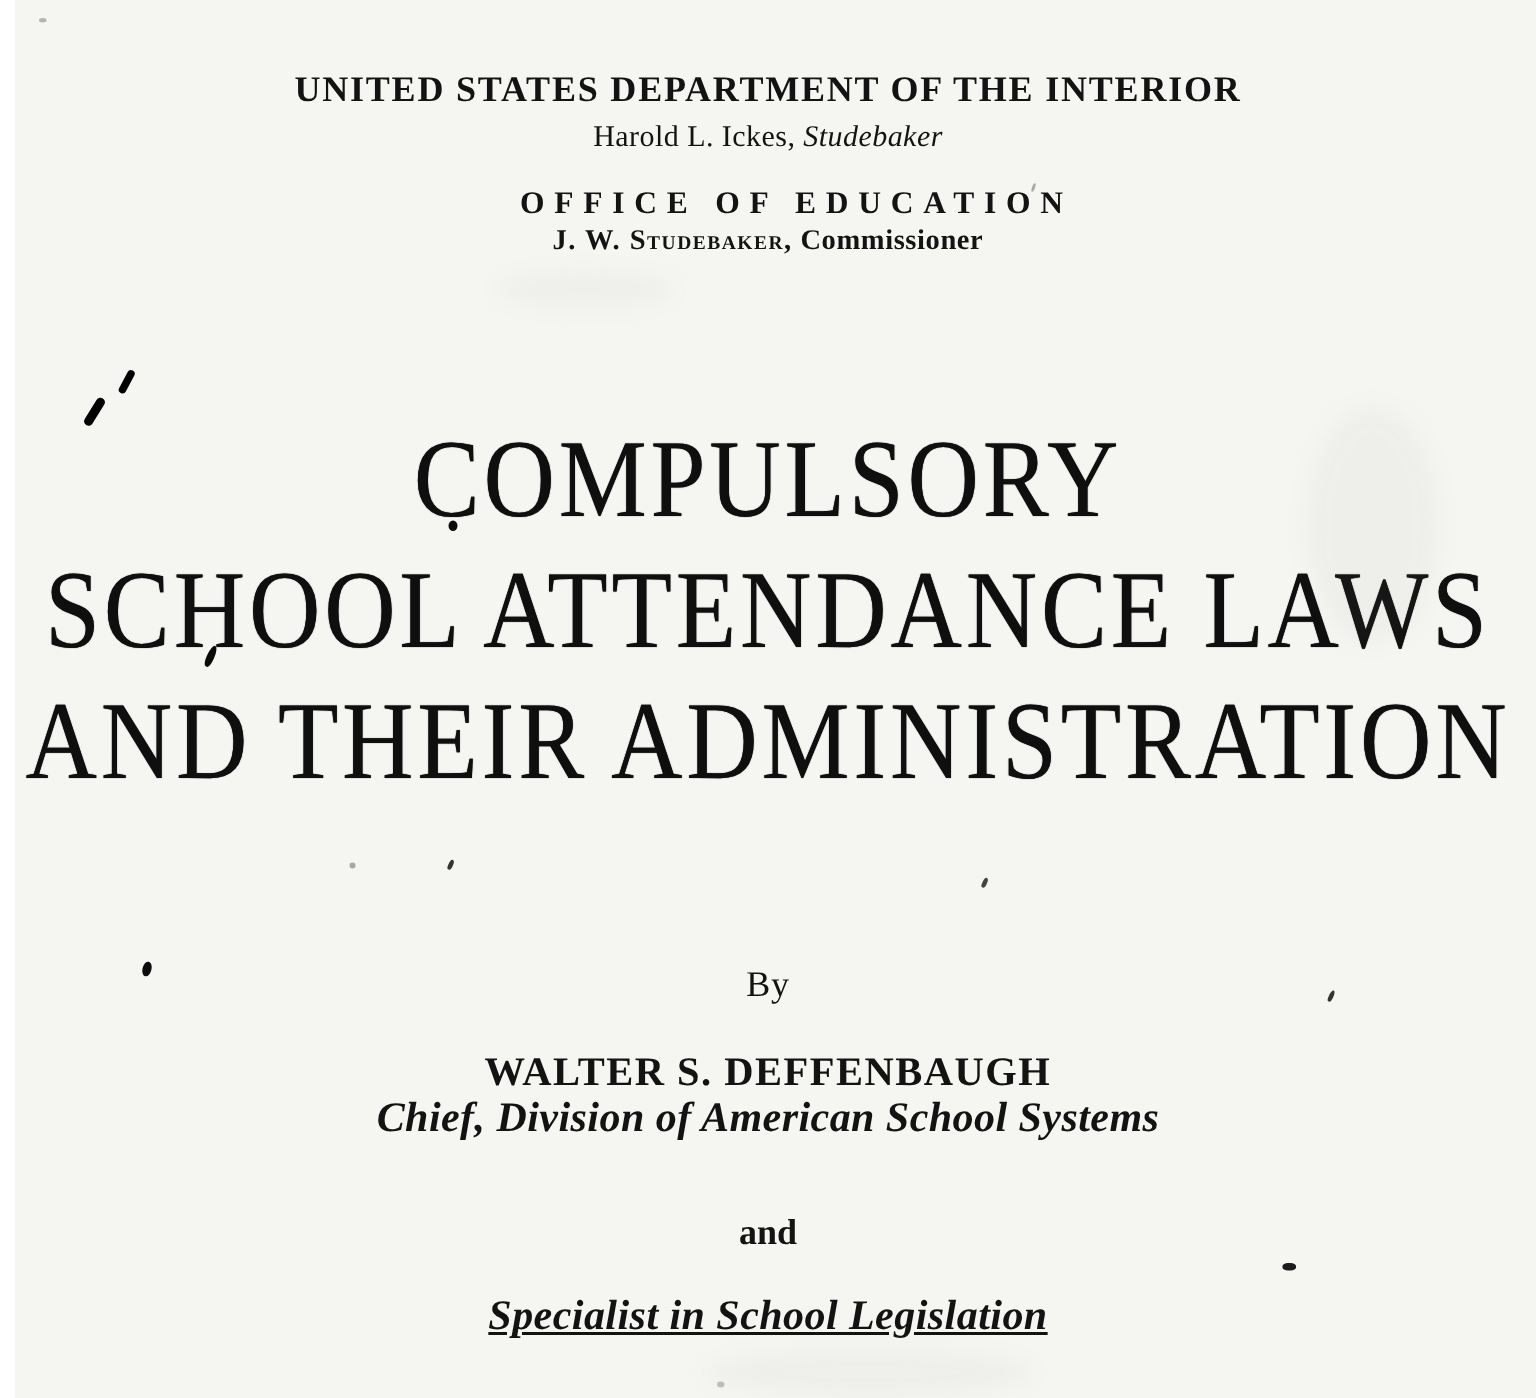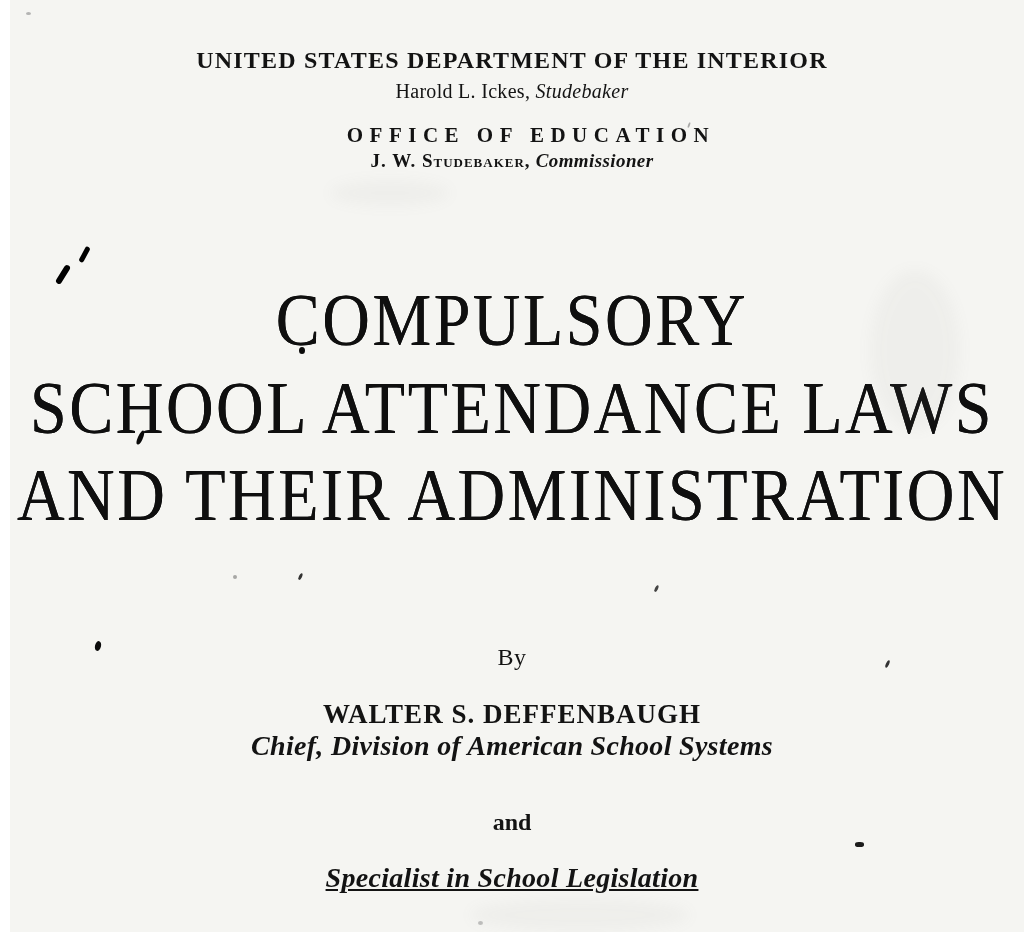--- a/index.html
+++ b/index.html
@@ -55,21 +55,21 @@
     letter-spacing: 6.5px;
     padding-left: 19px;
   }
   .commissioner {
     top: 151px;
     font-size: 19px;
     font-weight: bold;
     letter-spacing: 0.4px;
   }
   .commissioner .name { font-variant: small-caps; letter-spacing: 1px; }
-  .commissioner .role { font-style: italic; }
+  .commissioner .role { }
   
   .title-block {
     position: absolute;
     top: 277px;
     left: 0;
     width: 100%;
     text-align: center;
     font-size: 66px;
     line-height: 78px;
     letter-spacing: 2.5px;

